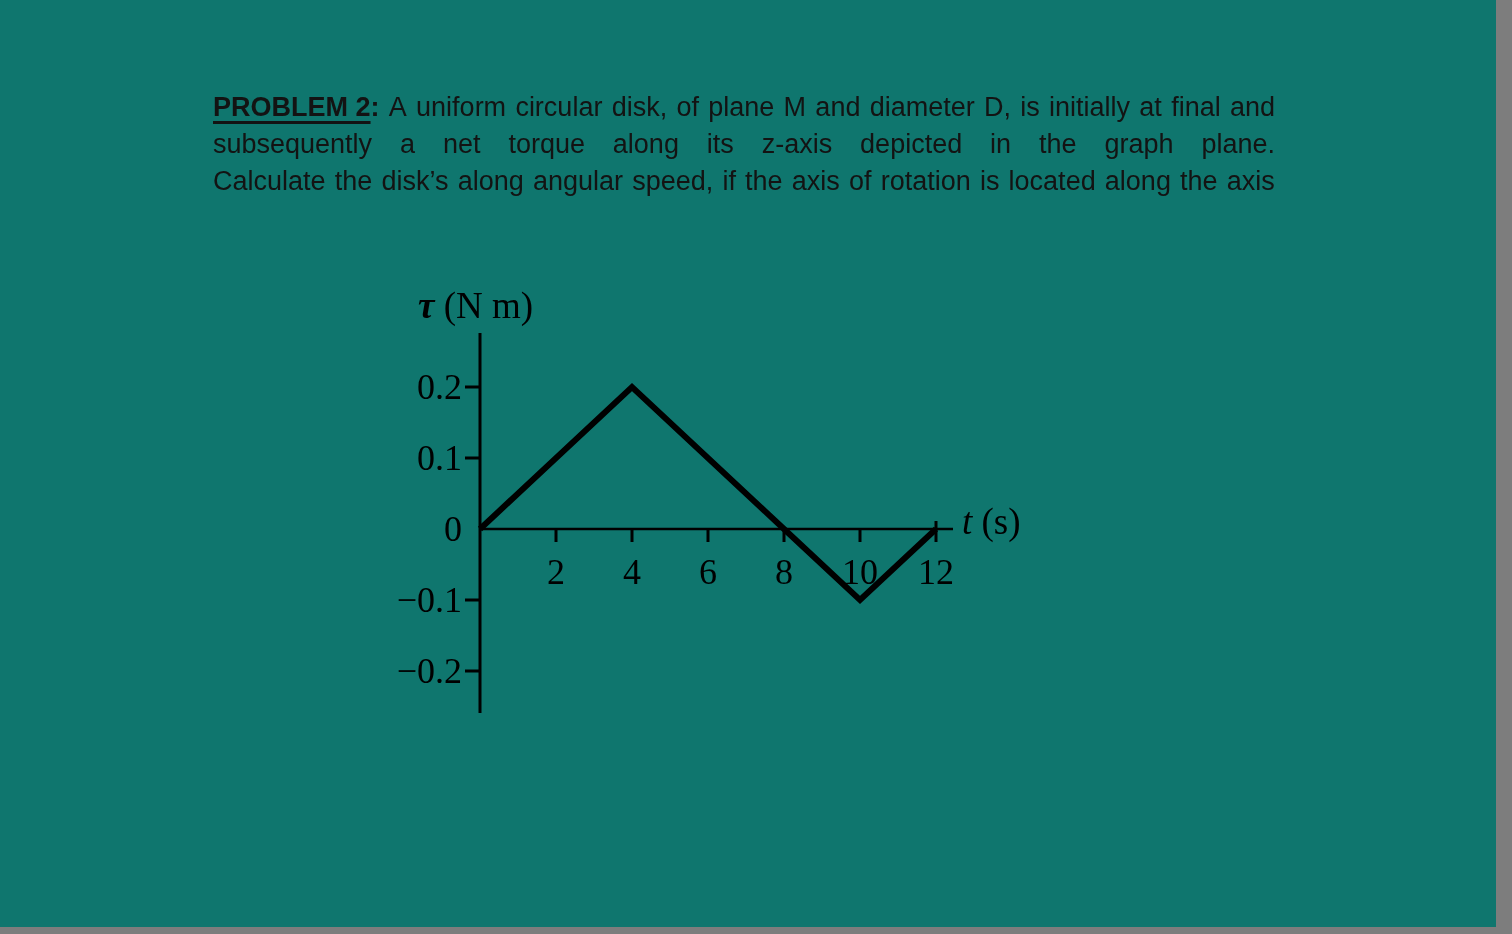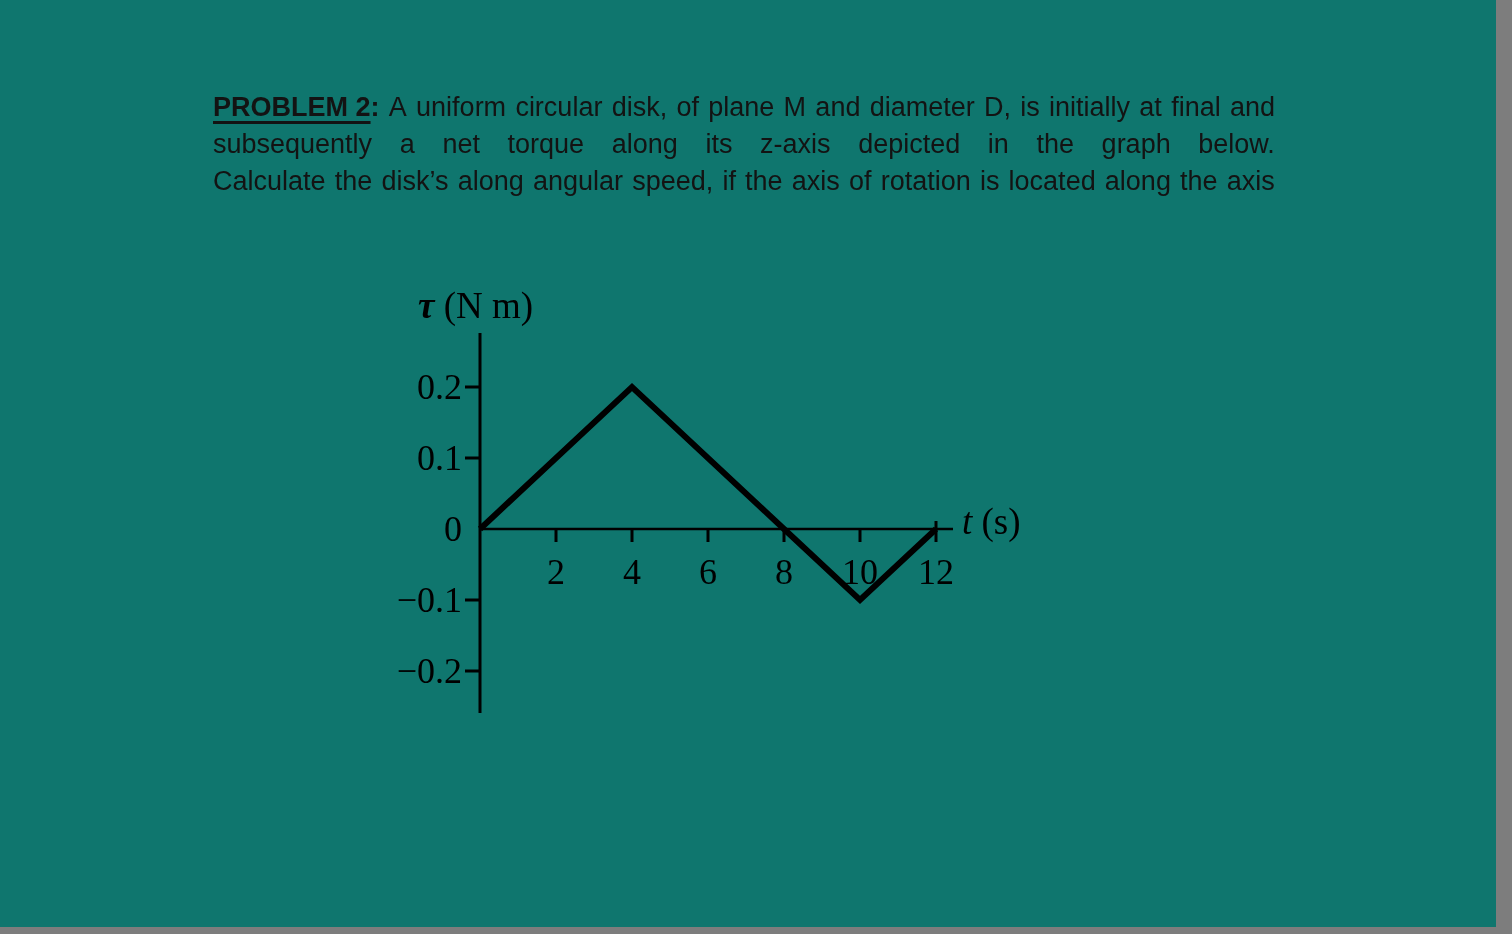--- a/index.html
+++ b/index.html
@@ -85,21 +85,21 @@
         <span>a</span>
         <span>net</span>
         <span>torque</span>
         <span>along</span>
         <span>its</span>
         <span>z-axis</span>
         <span>depicted</span>
         <span>in</span>
         <span>the</span>
         <span>graph</span>
-        <span>below.</span>
+        <span>plane.</span>
     </div>
     <div class="pline flexjust">
       <span>Calculate</span>
         <span>the</span>
         <span>disk’s</span>
         <span>along</span>
         <span>angular</span>
         <span>speed,</span>
         <span>if</span>
         <span>the</span>

